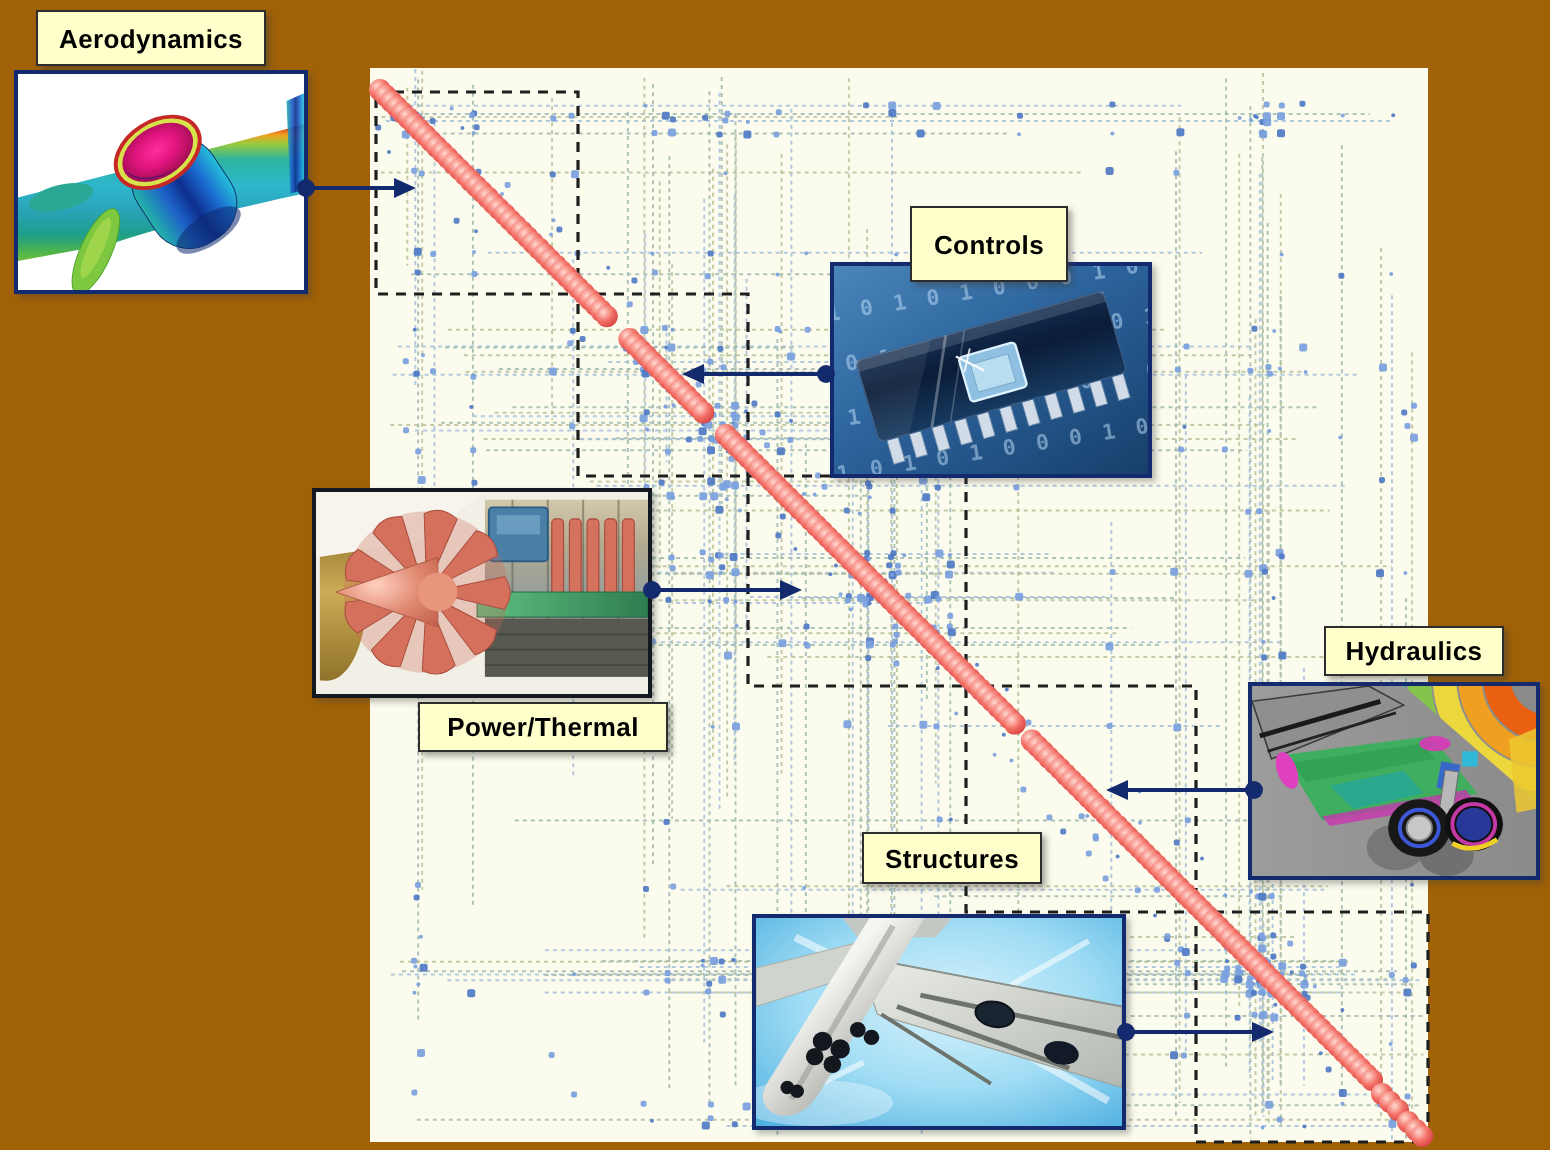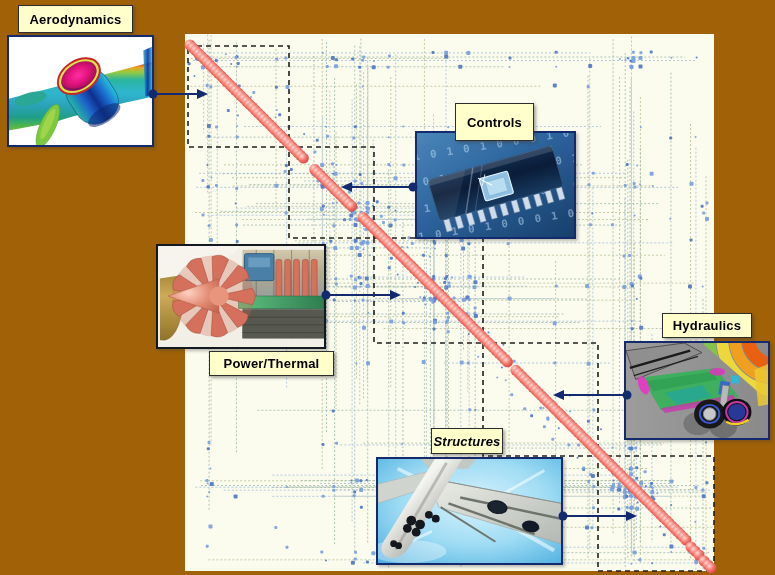--- a/index.html
+++ b/index.html
@@ -1165,21 +1165,21 @@
       <ellipse cx="86" cy="74" rx="16" ry="15" fill="#181818"></ellipse>
       <ellipse cx="86" cy="74" rx="10" ry="9.5" fill="none" stroke="#3c58d8" stroke-width="2"></ellipse>
       <circle cx="86" cy="74" r="6.5" fill="#c8c8c8" stroke="#888"></circle>
       <ellipse cx="114" cy="72" rx="15" ry="14" fill="#101010"></ellipse>
       <ellipse cx="114" cy="72" rx="9" ry="8.5" fill="#283898"></ellipse>
       <ellipse cx="114" cy="72" rx="11" ry="10.5" fill="none" stroke="#d83cb8" stroke-width="2" opacity=".9"></ellipse>
       <path d="M103,82 Q114,88 126,80" fill="none" stroke="#f0d028" stroke-width="2.5"></path>
     </svg>
   </figure>
 
-  <div class="callout-label" style="left: 431px; top: 428px; width: 72px; height: 26px; font-style: italic;">Structures</div>
+  <div class="callout-label" style="left: 431px; top: 416px; width: 90px; height: 26px;">Structures</div>
   <figure class="callout-image border-navy" style="left: 376px; top: 457px; width: 187px; height: 108px;">
     <svg viewBox="0 0 187 108" preserveAspectRatio="none">
       <defs>
         <radialGradient id="stSkyG" cx=".53" cy=".42" r=".9">
           <stop offset="0" stop-color="#d8f2fc"></stop>
             <stop offset=".45" stop-color="#9fdcf4"></stop>
           <stop offset=".85" stop-color="#4fb0e0"></stop>
             <stop offset="1" stop-color="#2f93cc"></stop>
         </radialGradient>
         <linearGradient id="stWingG" x1="0" y1="0" x2="1" y2="1">

